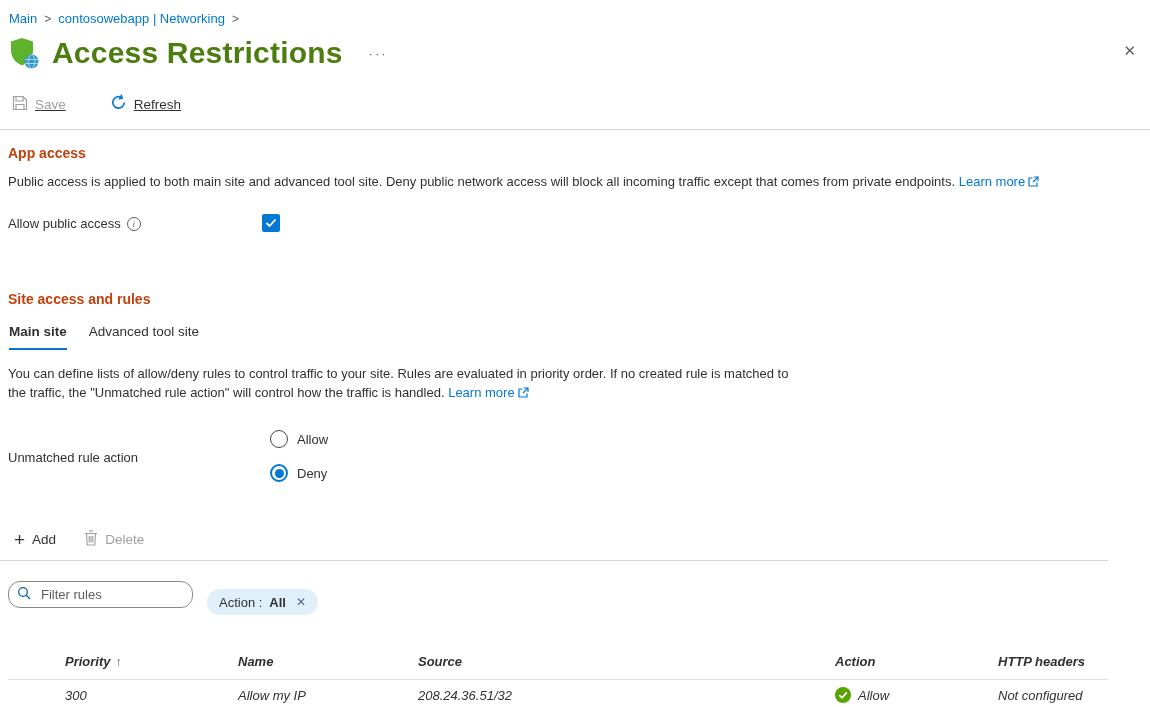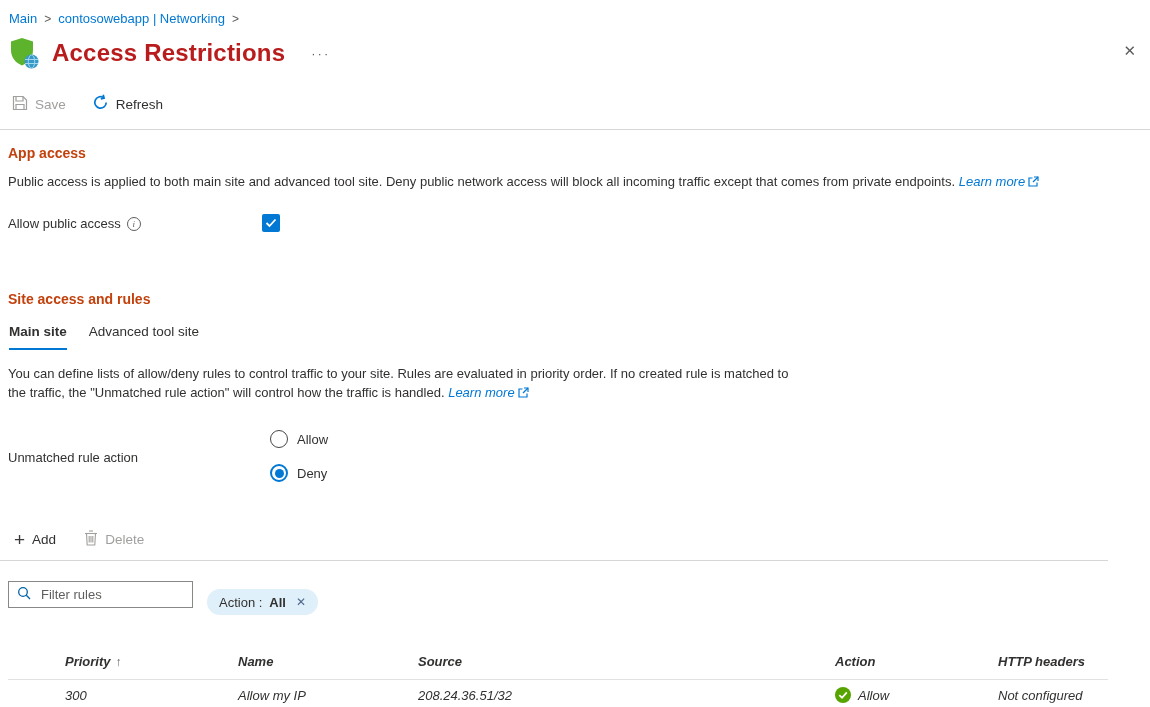--- a/index.html
+++ b/index.html
@@ -9,34 +9,34 @@
     background:#fff; color:#323130;
     font-family:"Liberation Sans", sans-serif; font-size:13px;
   }
   
   .breadcrumb { padding:11px 0 0 9px; display:flex; align-items:center; gap:7px; font-size:13px; }
   .crumb { color:#0078d4; cursor:pointer; text-decoration:none; }
   .crumb-sep { color:#605e5c; font-size:12px; }
   
   .header { display:flex; align-items:center; margin:10px 0 0 8px; }
   .app-icon { width:32px; height:34px; position:relative; flex:0 0 auto; }
-  .title { font-size:24px; font-weight:700; color:#b91c1c; margin-left:12px; letter-spacing:.2px; }
+  .title { font-size:30px; font-weight:700; color:#4d7c0f; margin-left:12px; letter-spacing:.2px; }
   .more-dots { color:#605e5c; margin-left:26px; font-size:13px; letter-spacing:2px; cursor:pointer; }
   .close-btn { position:absolute; top:43px; right:14px; color:#605e5c; font-size:15px; cursor:pointer; line-height:1; }
   
-  .cmdbar { display:flex; gap:26px; margin:22px 0 0 12px; height:24px; }
+  .cmdbar { display:flex; gap:44px; margin:22px 0 0 12px; height:24px;text-decoration:underline; }
   .cmd { display:flex; align-items:center; gap:7px; cursor:pointer; }
   .cmd.disabled { color:#a19f9d; cursor:default; }
   .cmd-label { font-size:13.5px; }
   .divider { border-bottom:1px solid #d6d6d6; margin-top:13px; }
   .divider2 { border-bottom:1px solid #d6d6d6; margin:10px 0 0 0; width:1108px; }
   
   .section-heading { font-weight:700; font-size:14px; margin:15px 0 0 8px; color:#c2410c; }
   .desc { margin:11px 0 0 8px; line-height:19px; color:#323130; }
-  .link { color:#0078d4; text-decoration:none; cursor:pointer;font-style:italic; }
+  .link { color:#0078d4; text-decoration:none; cursor:pointer; }
   .ext-ic { display:inline-block; vertical-align:-1px; margin-left:3px; }
   
   .field-row { display:flex; align-items:flex-start; margin:22px 0 0 8px; }
   .field-label { width:254px; display:flex; align-items:center; gap:6px; padding-top:2px; }
   .info-ic {
     width:14px; height:14px; border:1px solid #605e5c; border-radius:50%;
     font-size:9px; font-style:italic; font-family:"Liberation Serif", serif;
     display:inline-flex; align-items:center; justify-content:center; color:#605e5c;
   }
   .checkbox { width:18px; height:18px; background:#0078d4; border-radius:2px; display:flex; align-items:center; justify-content:center; cursor:pointer; }
@@ -54,21 +54,21 @@
   .radio.selected::after {
     content:""; position:absolute; left:50%; top:50%; width:9px; height:9px;
     margin:-4.5px 0 0 -4.5px; border-radius:50%; background:#0078d4;
   }
   
   .rules-bar { display:flex; align-items:center; gap:28px; margin:46px 0 0 14px; height:22px; }
   .plus { font-size:19px; font-weight:400; color:#3b3a39; line-height:1; }
   
   .filter-row { display:flex; align-items:center; margin:13px 0 0 8px; gap:14px; }
   .search-box {
-    width:185px; height:27px; border:1px solid #8a8886; border-radius:0;
+    width:185px; height:27px; border:1px solid #8a8886; border-radius:12px;
     display:flex; align-items:center; padding:8px 8px; gap:8px; background:#fff;
   }
   .search-box input { border:none; outline:none; flex:1; font:13px "Liberation Sans", sans-serif; color:#323130; min-width:0; }
   .search-box input::placeholder { color:#605e5c; }
   .pill {
     background:#dff0fa; border-radius:13px; height:26px; display:flex; align-items:center;
     padding:0 12px; gap:7px; cursor:pointer;margin-top:15px;
   }
   .pill .pv { font-weight:700; }
   .pill-x { color:#50688a; font-size:12px; margin-left:3px; }

